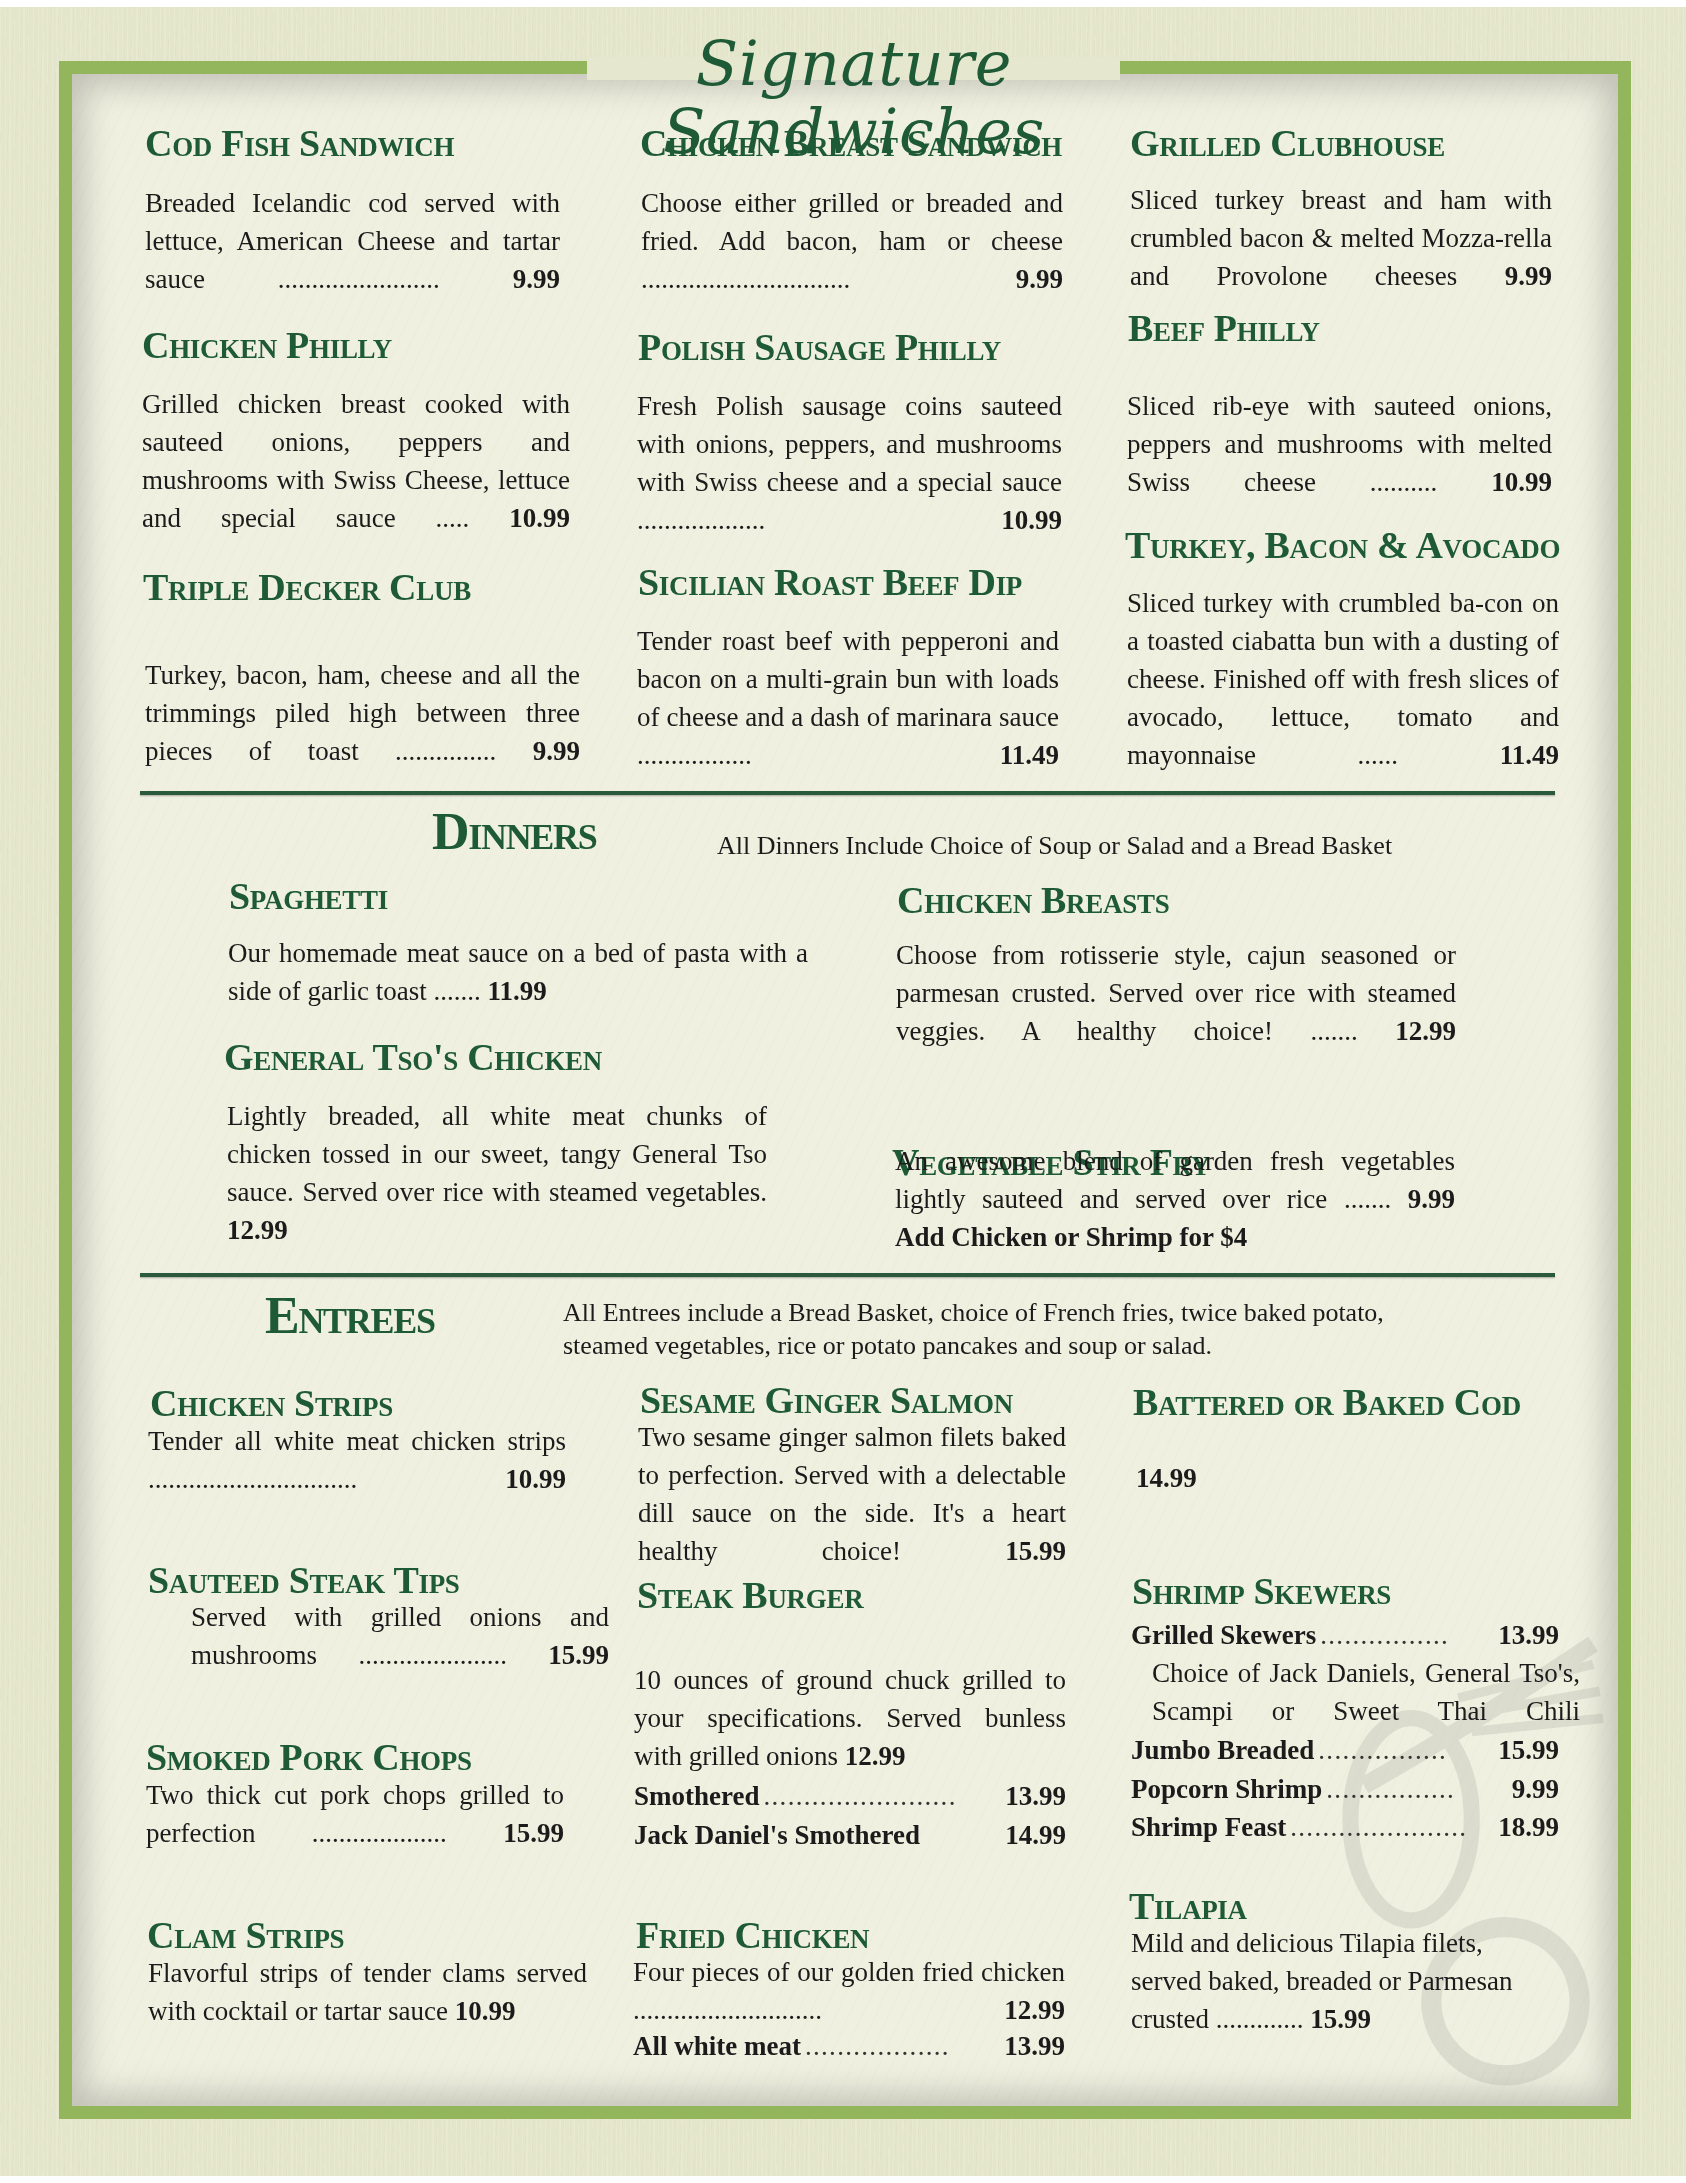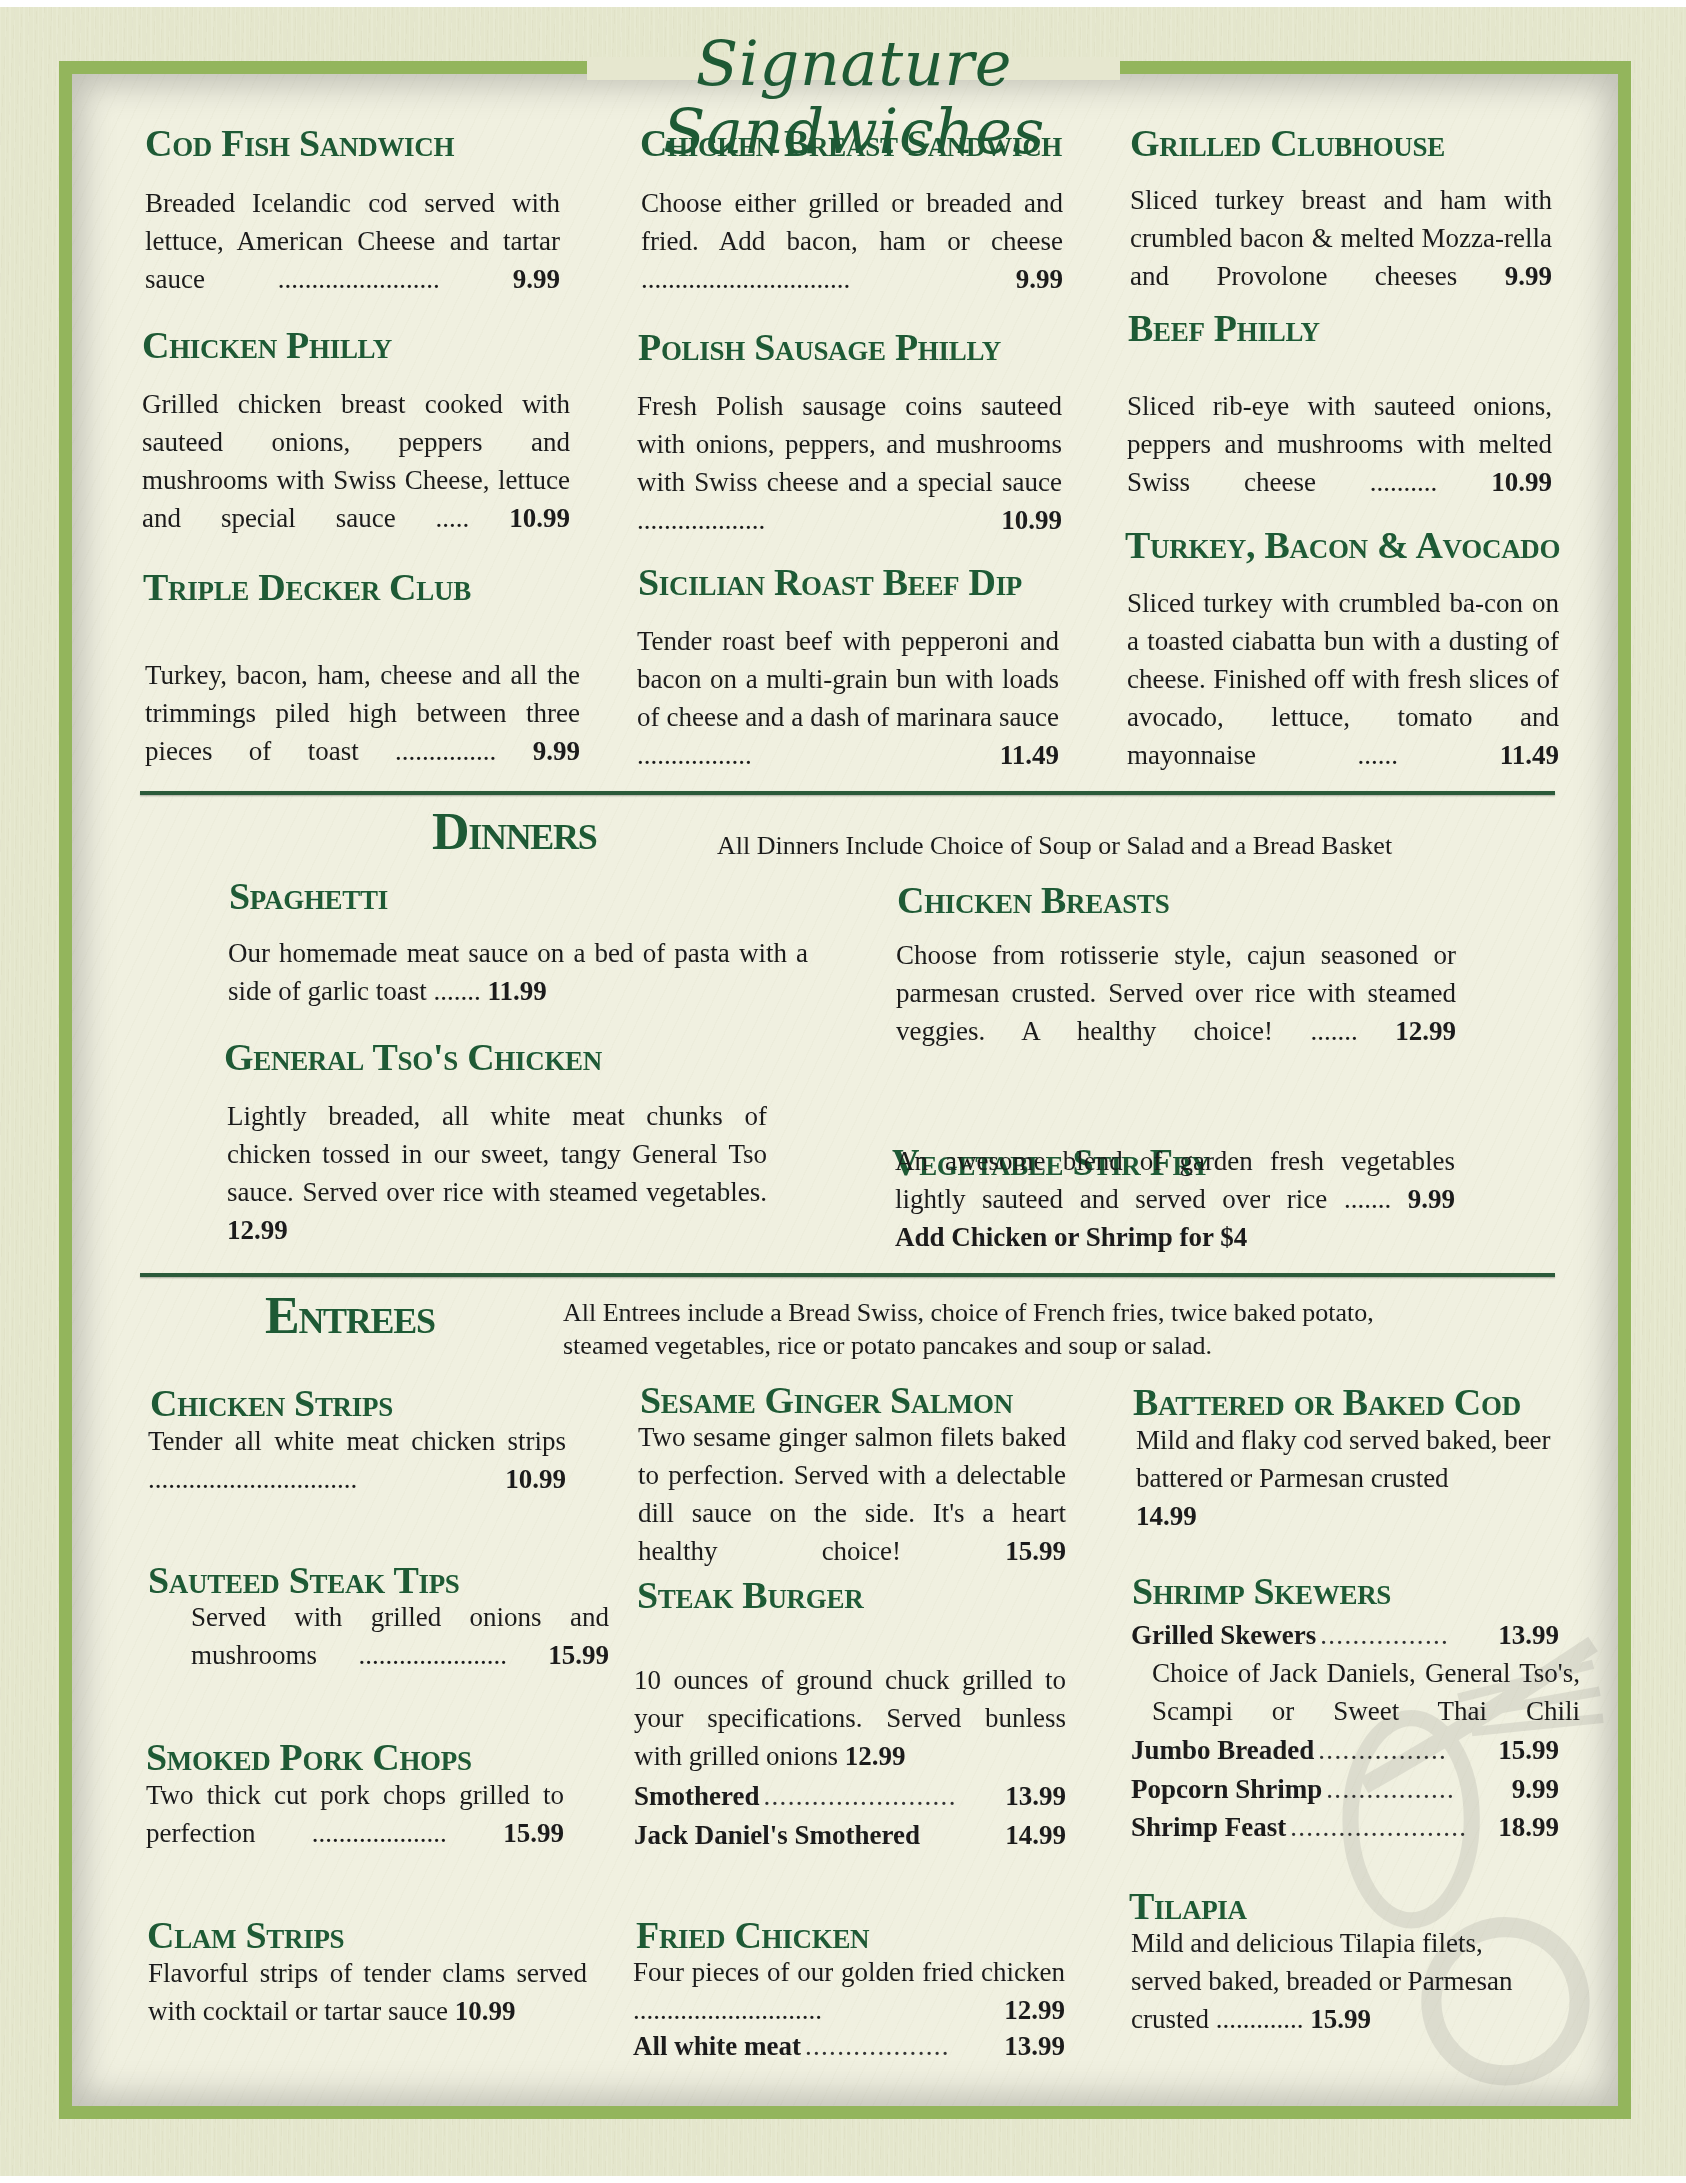--- a/index.html
+++ b/index.html
@@ -159,21 +159,21 @@
 
 <div class="item-title" style="left:892px;top:1142px;">Vegetable Stir Fry</div>
 <div class="item-desc" style="left:895px;top:1142px;width:560px;">
   <span>An awesome blend of garden fresh vegetables lightly sauteed and served over rice .......</span>
   <span class="price">9.99</span>
 </div>
 <div class="item-desc left-last bold-line" style="left:895px;top:1218px;width:560px;text-align:left;">Add Chicken or Shrimp for $4</div>
 
 <div class="divider" style="top:1273px;"></div>
 <div class="section-title" style="left:265px;top:1290px;">Entrees</div>
-<div class="section-note" style="left:563px;top:1296px;">All Entrees include a Bread Swiss, choice of French fries, twice baked potato,</div>
+<div class="section-note" style="left:563px;top:1296px;">All Entrees include a Bread Basket, choice of French fries, twice baked potato,</div>
 <div class="section-note" style="left:563px;top:1329px;">steamed vegetables, rice or potato pancakes and soup or salad.</div>
 
 <div class="item-title" style="left:150px;top:1383px;">Chicken Strips</div>
 <div class="item-desc" style="left:148px;top:1422px;width:418px;">
   <span>Tender all white meat chicken strips ...............................</span>
   <span class="price">10.99</span>
 </div>
 
 <div class="item-title" style="left:148px;top:1560px;">Sauteed Steak Tips</div>
 <div class="item-desc" style="left:148px;top:1598px;width:418px;margin-left:43px;">
@@ -221,21 +221,21 @@
   <span class="price">12.99</span>
 </div>
 <div class="item-desc sub-row" style="left:633px;top:2027px;width:432px;">
   <span class="label">All white meat</span>
   <span class="leader">..................</span>
   <span class="price">13.99</span>
 </div>
 
 <div class="item-title" style="left:1133px;top:1382px;">Battered or Baked Cod</div>
 <div class="item-desc left-last" style="left:1136px;top:1421px;width:425px;text-align:left;">
-  <span>Mild and flaky cod served baked, beer battered or Parmesan crusted</span><br>
+  <br>
   <span class="price">14.99</span>
 </div>
 
 <div class="item-title" style="left:1132px;top:1571px;">Shrimp Skewers</div>
 <div class="item-desc sub-row" style="left:1131px;top:1616px;width:428px;">
   <span class="label">Grilled Skewers</span>
   <span class="leader">................</span>
   <span class="price">13.99</span>
 </div>
 <div class="item-desc" style="left:1132px;top:1654px;width:428px;margin-left:20px;">Choice of Jack Daniels, General Tso's, Scampi or Sweet Thai Chili</div>

